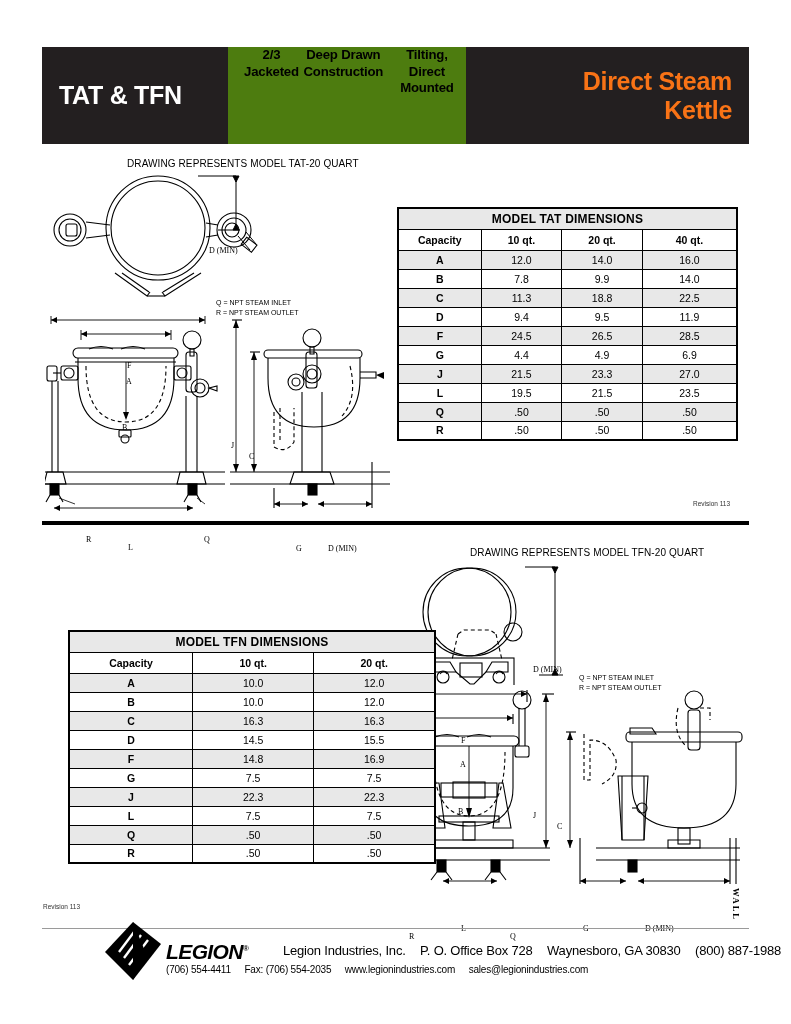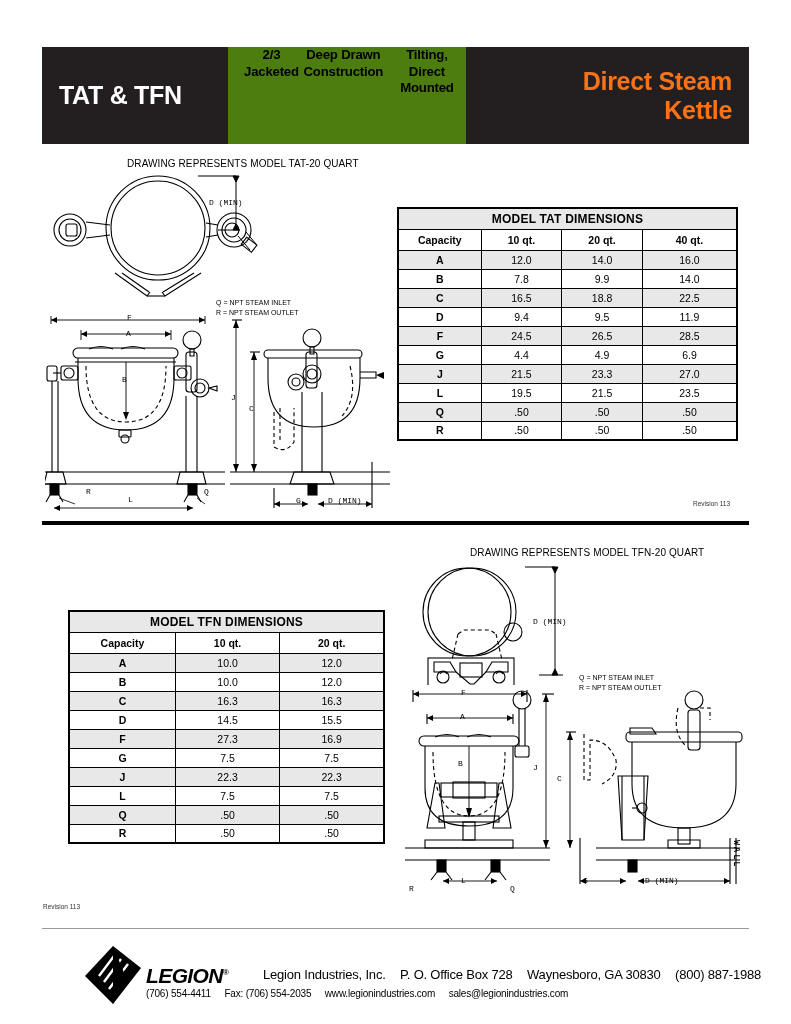--- a/index.html
+++ b/index.html
@@ -31,21 +31,21 @@
   .hdr-mid div { font-weight: bold; font-size: 13.2px; line-height: 1.26; letter-spacing: -0.2px; }
   .hdr-right {
     flex: 1; background: #231f20; color: #f97316;
     display: flex; flex-direction: column; justify-content: center; align-items: flex-end;
     padding-right: 17px;
   }
   .hdr-right .r1, .hdr-right .r2 { font-weight: bold; font-size: 25px; line-height: 1.15; letter-spacing: -0.3px; }
 
   
   .dwg-title { position: absolute; font-family: "Liberation Sans", sans-serif; font-size: 10px; letter-spacing: 0.1px; white-space: nowrap; }
-  .dim-lbl { position: absolute; font-size: 8px; font-family: Liberation Mono, monospace; white-space: nowrap; }
+  .dim-lbl { position: absolute; font-size: 8px; font-family: Liberation Serif, serif; white-space: nowrap; margin-top: 48px; }
   .legend { position: absolute; font-size: 7px; line-height: 1.45; white-space: nowrap; }
   .revision { position: absolute; font-size: 6.5px; color: #333; white-space: nowrap; }
 
   
   table.dims { position: absolute; border-collapse: collapse; background: #fff; }
   table.dims td, table.dims th {
     border: 1px solid #000; text-align: center; font-size: 10.5px;
     font-family: "Liberation Sans", sans-serif; padding: 0;
   }
   table.dims .title-cell { background: #e8e8e8; font-weight: bold; font-size: 12px; height: 21px; letter-spacing: 0.2px; }
@@ -53,21 +53,21 @@
   table.dims tr.shade td { background: #e8e8e8; }
   table.dims td.rowlabel { font-weight: bold; }
   table.dims td { height: 19px; }
   table.dims { border: 2px solid #000; }
 
   
   .rule { position: absolute; background: #000; }
 
   
   .footer-line { position: absolute; left: 42px; top: 928px; width: 707px; height: 1px; background: #9a9a9a; }
-  .footer { position: absolute; left: 36px; top: 928px; width: 707px; height: 70px; margin-top: 24px; }
+  .footer { position: absolute; left: 56px; top: 928px; width: 707px; height: 70px; }
   .logo-mark { position: absolute; left: 47px; top: -6px; width: 60px; height: 58px; }
   .legion-word {
     position: absolute; left: 110px; top: 12px;
     font-weight: bold; font-style: italic; font-size: 21px; letter-spacing: -0.6px;
   }
   .legion-word .reg { font-size: 8px; font-style: normal; vertical-align: super; }
   .addr1 { position: absolute; left: 227px; top: 15px; font-size: 13px; letter-spacing: -0.2px; white-space: nowrap; }
   .addr2 { position: absolute; left: 110px; top: 36px; font-size: 10px; letter-spacing: -0.2px; white-space: nowrap; }
   .addr1 span, .addr2 span { margin-right: 11px; }
 
@@ -275,21 +275,21 @@
         <td>16.0</td>
       </tr>
       <tr>
         <td class="rowlabel">B</td>
         <td>7.8</td>
         <td>9.9</td>
         <td>14.0</td>
       </tr>
       <tr class="shade">
         <td class="rowlabel">C</td>
-        <td>16.5</td>
+        <td>11.3</td>
         <td>18.8</td>
         <td>22.5</td>
       </tr>
       <tr>
         <td class="rowlabel">D</td>
         <td>9.4</td>
         <td>9.5</td>
         <td>11.9</td>
       </tr>
       <tr class="shade">
@@ -478,21 +478,21 @@
       <path d="M190 150 L190 196"></path>
       <path d="M196 150 L196 196"></path>
     </g>
   </svg>
   <div class="dim-lbl" style="left:533px; top:763px;">J</div>
   <div class="dim-lbl" style="left:557px; top:774px;">C</div>
   <div class="dim-lbl" style="left:583px; top:876px;">G</div>
   <div class="dim-lbl" style="left:645px; top:876px;">D (MIN)</div>
   <div class="dim-lbl" style="left:731px; top:840px; font-weight:bold; font-size:8.5px; writing-mode:vertical-rl; letter-spacing:2px;">WALL</div>
 
-  <table class="dims" style="left:68px; top:610px; width:317px;">
+  <table class="dims" style="left:68px; top:630px; width:368px;">
     <tbody>
       <tr>
           <td class="title-cell" colspan="3">MODEL TFN DIMENSIONS</td>
         </tr>
       <tr>
         <td class="hdr-cell" style="width:107px">Capacity</td>
         <td class="hdr-cell" style="width:105px">10 qt.</td>
         <td class="hdr-cell" style="width:105px">20 qt.</td>
       </tr>
       <tr class="shade">
@@ -510,21 +510,21 @@
         <td>16.3</td>
         <td>16.3</td>
       </tr>
       <tr>
         <td class="rowlabel">D</td>
         <td>14.5</td>
         <td>15.5</td>
       </tr>
       <tr class="shade">
         <td class="rowlabel">F</td>
-        <td>27.3</td>
+        <td>14.8</td>
         <td>16.9</td>
       </tr>
       <tr>
         <td class="rowlabel">G</td>
         <td>7.5</td>
         <td>7.5</td>
       </tr>
       <tr class="shade">
         <td class="rowlabel">J</td>
         <td>22.3</td>

